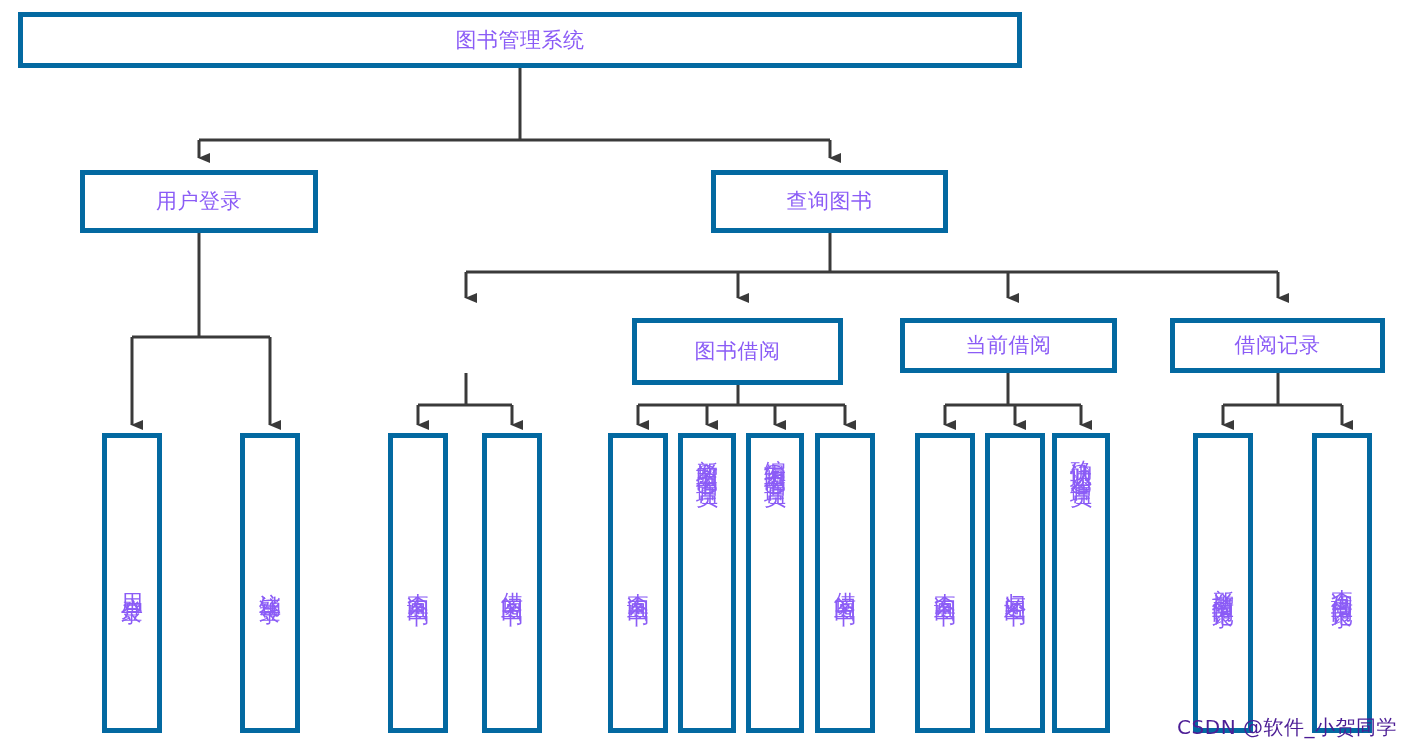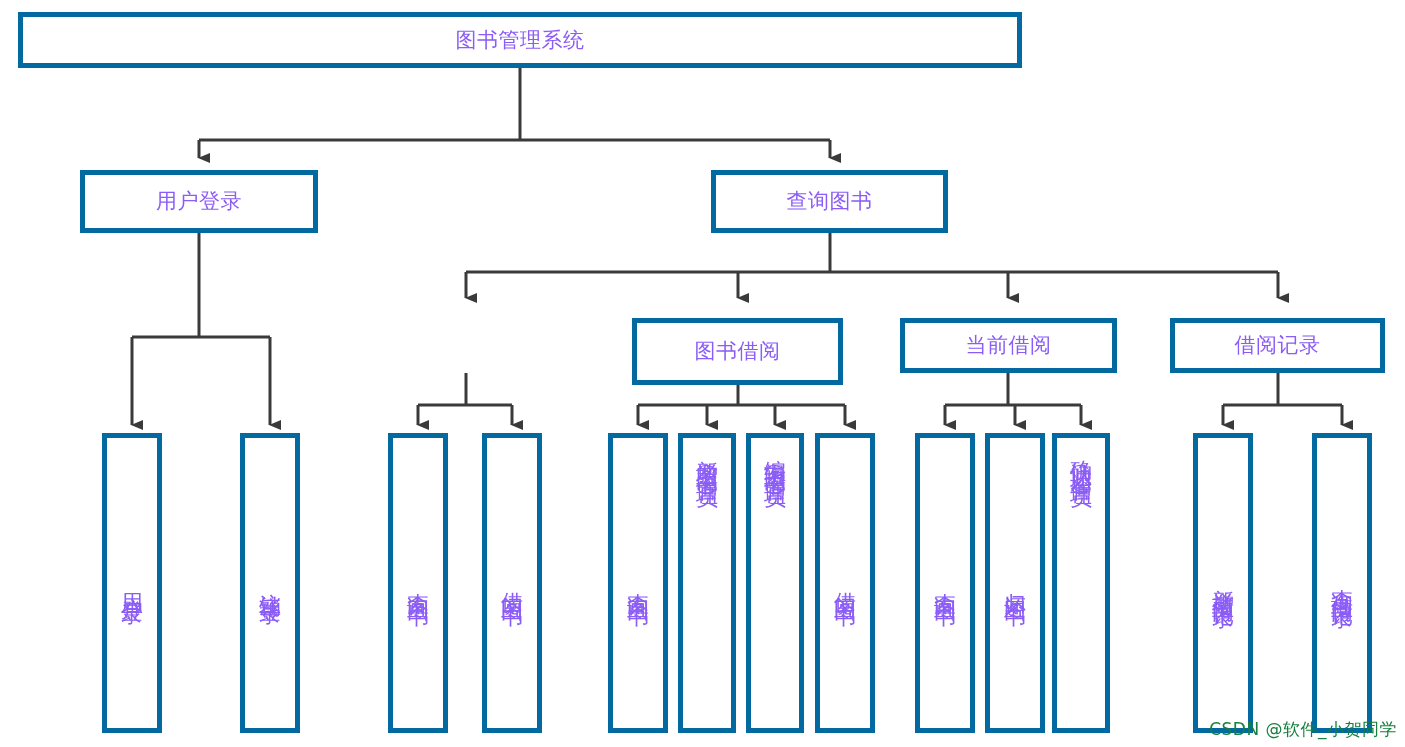--- a/index.html
+++ b/index.html
@@ -58,22 +58,22 @@
     line-height: 1;
   }
   .node.vert.centered {
     align-items: center;
     padding-top: 0;
   }
   #watermark {
     position: absolute;
     right: 8px;
     bottom: 6px;
-    font-size: 17px;
-    color: #15803d;
+    font-size: 20px;
+    color: #4c1d95;
     white-space: nowrap;
     letter-spacing: 0.5px;
     pointer-events: none;
   }
 </style>
 </head>
 <body>
 
 <div id="canvas">
 

